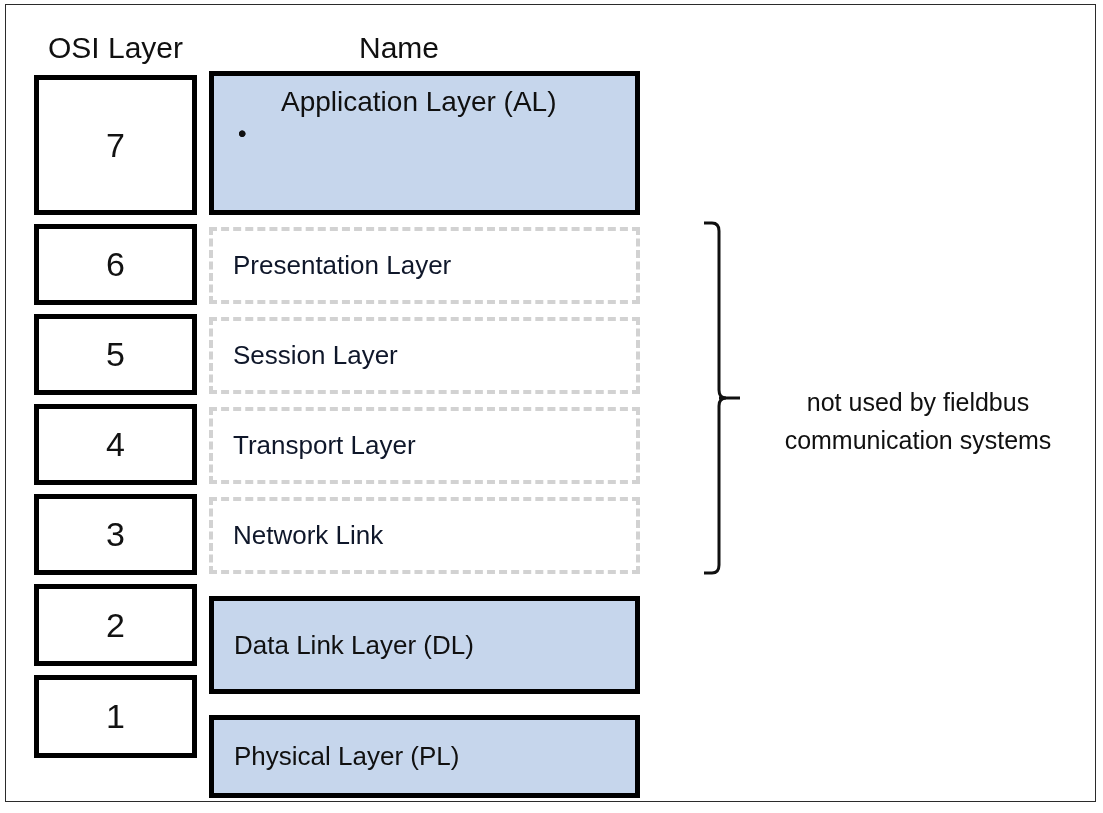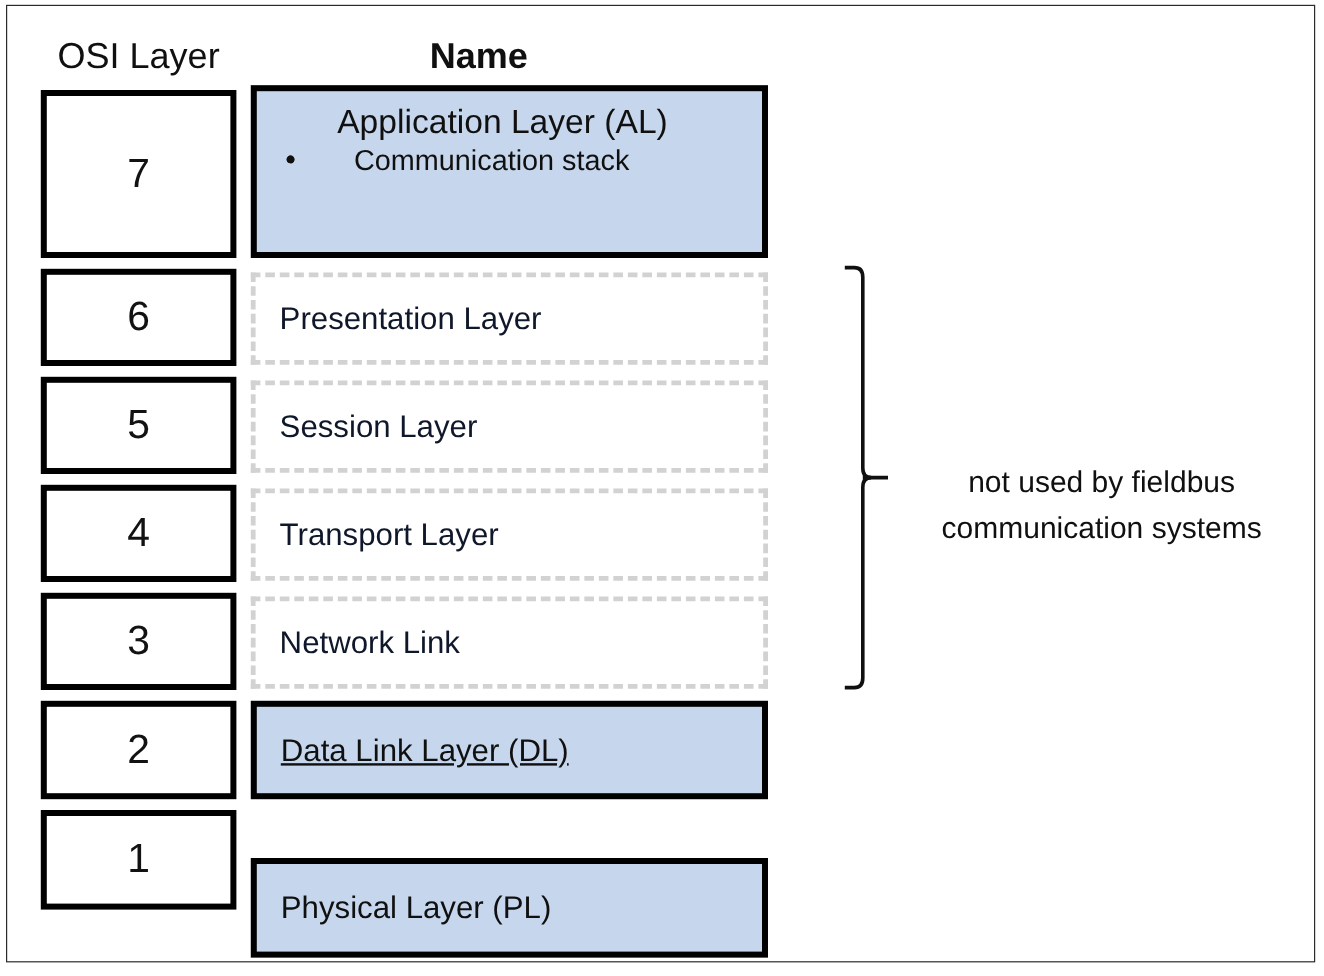--- a/index.html
+++ b/index.html
@@ -32,21 +32,21 @@
   
   .col-header {
     position: absolute;
     font-size: 30px;
     color: #101010;
     text-align: center;
     white-space: nowrap;
     line-height: 1;
   }
   #hdr-osi { left: 34px;  top: 33px; width: 163px; }
-  #hdr-name { left: 209px; top: 33px; width: 380px; font-weight: bold; }
+  #hdr-name { left: 209px; top: 33px; width: 380px; }
 
   
   .num-box {
     position: absolute;
     left: 34px;
     width: 163px;
     background: #ffffff;
     border: 5px solid #000000;
     box-sizing: border-box;
     display: flex;
@@ -156,31 +156,30 @@
   <div class="num-box" style="top:675px; height:83px;">1</div>
 
   <div class="name-box" id="box-al" style="top:71px; height:144px;">
     <div class="al-title">Application Layer (AL)</div>
     <ul>
       <li>
         <span class="bullet">•</span>
       </li>
       <li>
         <span class="bullet">•</span>
-        <span>Communication stack</span>
       </li>
     </ul>
   </div>
 
   <div class="ghost-box" style="top:227px; height:77px;">Presentation Layer</div>
   <div class="ghost-box" style="top:407px; height:77px;">Transport Layer</div>
   <div class="ghost-box" style="top:317px; height:77px;">Session Layer</div>
   <div class="ghost-box" style="top:497px; height:77px;">Network Link</div>
 
-  <div class="name-box single" style="top:584px; height:82px;text-decoration:underline;">Data Link Layer (DL)</div>
+  <div class="name-box single" style="top:596px; height:98px;">Data Link Layer (DL)</div>
   <div class="name-box single" style="top:675px; height:83px;margin-top:40px;">Physical Layer (PL)</div>
 
   <svg id="brace" viewBox="0 0 48 360">
     <path d="M 6 5 L 14 5 Q 21 5 21 13 L 21 172 Q 21 180 28 180 Q 21 180 21 188 L 21 347 Q 21 355 14 355 L 6 355" fill="none" stroke="#101010" stroke-width="3"></path>
     <path d="M 21 180 L 42 180" fill="none" stroke="#101010" stroke-width="3"></path>
   </svg>
 
   <div id="annotation">
     <div>not used by fieldbus</div>
     <div>communication systems</div>

